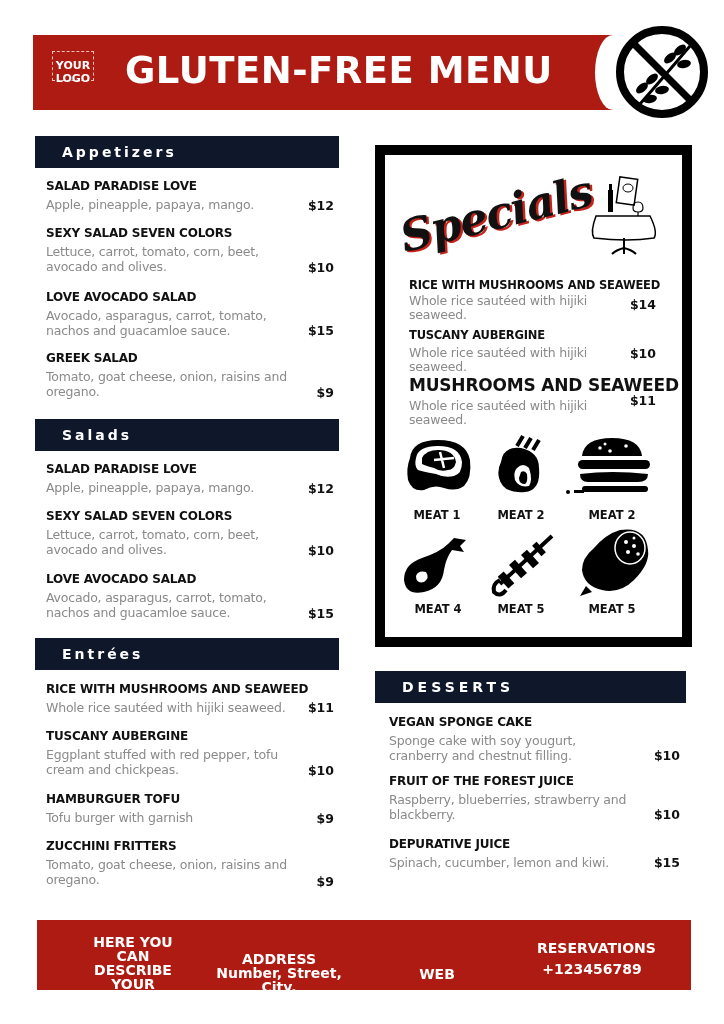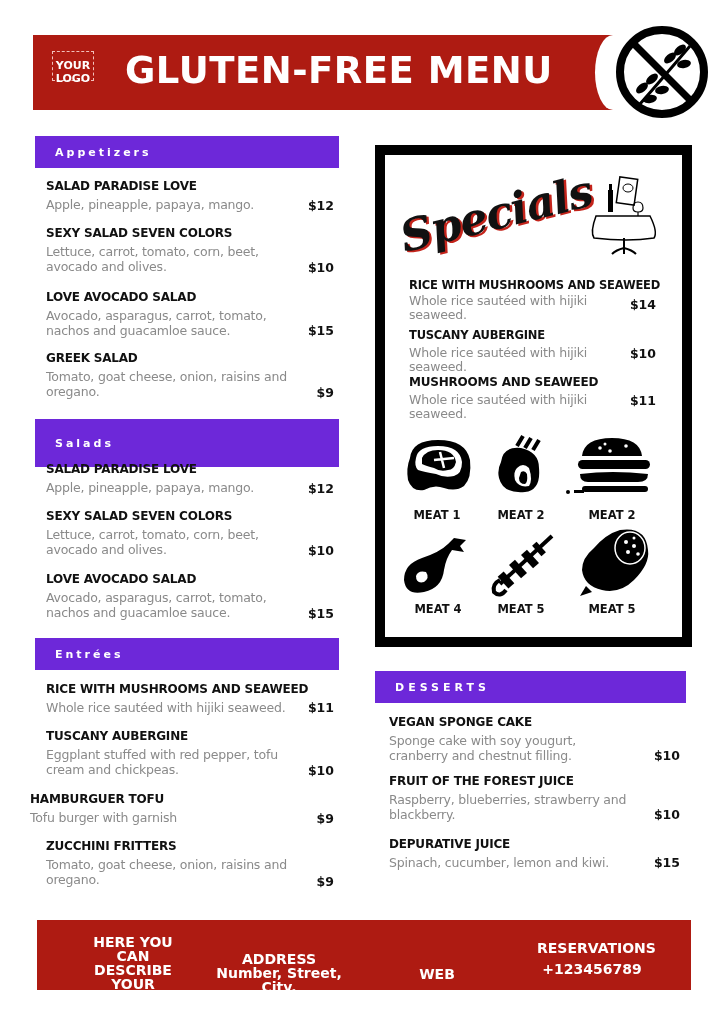--- a/index.html
+++ b/index.html
@@ -2,21 +2,21 @@
 <html><head>
 <meta charset="utf-8">
 <style>
   * { box-sizing: border-box; margin: 0; padding: 0; }
   body { width: 724px; height: 1024px; background: #ffffff; position: relative; overflow: hidden; font-family: "DejaVu Sans", sans-serif; }
   .header-bar { position: absolute; left: 33px; top: 35px; width: 590px; height: 75px; background: #ae1b12; }
   .header-bar:after { content: ""; position: absolute; right: -2px; top: 0; width: 30px; height: 75px; background: #ffffff; border-radius: 60% 0 0 60% / 50% 0 0 50%; }
   .logo { position: absolute; left: 52px; top: 51px; width: 42px; height: 30px; border: 1px dashed #f2c0bb; color: #fff; font-weight: bold; font-size: 11px; line-height: 13px; text-align: center; padding-top: 7px; }
   .title { position: absolute; left: 125px; top: 49px; color: #ffffff; font-family: "DejaVu Sans", sans-serif; font-weight: bold; font-size: 37px; letter-spacing: 0.5px; white-space: nowrap; }
   .gf-icon { position: absolute; left: 612px; top: 24px; width: 100px; height: 97px; }
-  .section-bar { position: absolute; background: #6d28d9; color: #fff; font-weight: bold; font-size: 11px; letter-spacing: 3px; padding-left: 20px; display: flex; align-items: center; }
+  .section-bar { position: absolute; background: #0f172a; color: #fff; font-weight: bold; font-size: 14px; letter-spacing: 3px; padding-left: 27px; display: flex; align-items: center; }
   .item { position: absolute; }
   .item-name { font-family: "DejaVu Sans", sans-serif; font-weight: bold; font-size: 12px; color: #111; white-space: nowrap; letter-spacing: -0.2px; }
   .item-desc { font-family: "DejaVu Sans", sans-serif; font-size: 12.5px; color: #8a8a8a; line-height: 15px; margin-top: 4px; letter-spacing: -0.2px; }
   .price { position: absolute; font-weight: bold; font-size: 12.5px; color: #111; text-align: right; }
   .specials-box { position: absolute; left: 375px; top: 145px; width: 317px; height: 502px; border: 10px solid #000; background: #fff; }
   .specials-title { position: absolute; left: 398px; top: 188px; font-family: "DejaVu Serif", serif; font-style: italic; font-weight: bold; font-size: 44px; color: #111; transform: rotate(-14deg); text-shadow: 2px 2px 0 #c4241b; letter-spacing: -1px; }
   .meat-label { position: absolute; font-weight: bold; font-size: 11.5px; color: #111; text-align: center; width: 80px; }
   .meat-icon { position: absolute; }
   .footer { position: absolute; left: 37px; top: 920px; width: 654px; height: 70px; background: #ae1b12; }
   .footer-col { position: absolute; color: #fff; font-weight: bold; font-size: 14px; text-align: center; line-height: 14px; }
@@ -64,21 +64,21 @@
   <div class="item-desc">Avocado, asparagus, carrot, tomato, nachos and guacamloe sauce.</div>
 </div>
 <div class="price" style="left:300px;top:323px;width:34px;">$15</div>
 
 <div class="item" style="left:46px;top:351px;width:260px;">
   <div class="item-name">GREEK SALAD</div>
   <div class="item-desc">Tomato, goat cheese, onion, raisins and oregano.</div>
 </div>
 <div class="price" style="left:300px;top:385px;width:34px;">$9</div>
 
-<div class="section-bar" style="left:35px;top:419px;width:304px;height:48px;">Salads</div>
+<div class="section-bar" style="left:35px;top:419px;width:304px;height:32px;">Salads</div>
 
 <div class="item" style="left:46px;top:462px;width:260px;">
   <div class="item-name">SALAD PARADISE LOVE</div>
   <div class="item-desc">Apple, pineapple, papaya, mango.</div>
 </div>
 <div class="price" style="left:300px;top:481px;width:34px;">$12</div>
 
 <div class="item" style="left:46px;top:509px;width:260px;">
   <div class="item-name">SEXY SALAD SEVEN COLORS</div>
   <div class="item-desc">Lettuce, carrot, tomato, corn, beet, avocado and olives.</div>
@@ -98,21 +98,21 @@
   <div class="item-desc">Whole rice sautéed with hijiki seaweed.</div>
 </div>
 <div class="price" style="left:300px;top:700px;width:34px;">$11</div>
 
 <div class="item" style="left:46px;top:729px;width:260px;">
   <div class="item-name">TUSCANY AUBERGINE</div>
   <div class="item-desc">Eggplant stuffed with red pepper, tofu cream and chickpeas.</div>
 </div>
 <div class="price" style="left:300px;top:763px;width:34px;">$10</div>
 
-<div class="item" style="left:30px;top:792px;width:260px;">
+<div class="item" style="left:46px;top:792px;width:260px;">
   <div class="item-name">HAMBURGUER TOFU</div>
   <div class="item-desc">Tofu burger with garnish</div>
 </div>
 <div class="price" style="left:300px;top:811px;width:34px;">$9</div>
 
 <div class="item" style="left:46px;top:839px;width:260px;">
   <div class="item-name">ZUCCHINI FRITTERS</div>
   <div class="item-desc">Tomato, goat cheese, onion, raisins and oregano.</div>
 </div>
 <div class="price" style="left:300px;top:874px;width:34px;">$9</div>
@@ -135,21 +135,21 @@
 </div>
 <div class="price" style="left:620px;top:297px;width:36px;">$14</div>
 
 <div class="item" style="left:409px;top:328px;width:260px;">
   <div class="item-name" style="font-size:11.5px;">TUSCANY AUBERGINE</div>
   <div class="item-desc" style="width:200px;margin-top:4px;line-height:14px;">Whole rice sautéed with hijiki seaweed.</div>
 </div>
 <div class="price" style="left:620px;top:346px;width:36px;">$10</div>
 
 <div class="item" style="left:409px;top:375px;width:260px;">
-  <div class="item-name" style="font-size:12px;">MUSHROOMS AND SEAWEED</div>
+  <div class="item-name" style="font-size:17px;">MUSHROOMS AND SEAWEED</div>
   <div class="item-desc" style="width:200px;margin-top:4px;line-height:14px;">Whole rice sautéed with hijiki seaweed.</div>
 </div>
 <div class="price" style="left:620px;top:393px;width:36px;">$11</div>
 
 <svg class="meat-icon" style="left:404px;top:436px;width:70px;height:60px;" viewBox="0 0 70 60">
   <path d="M6 22 Q8 4 34 4 Q62 4 66 24 Q68 42 60 50 Q52 56 40 52 Q30 48 20 54 Q8 56 4 44 Q2 32 6 22 z" fill="#000"></path>
   <path d="M12 22 Q14 10 34 10 Q56 10 58 26 Q58 38 50 40 Q40 42 32 38 Q20 36 14 34 Q10 30 12 22 z" fill="#fff"></path>
   <path d="M18 22 Q22 14 34 14 Q50 14 52 26 Q50 34 44 34 Q36 36 30 32 Q22 30 18 28 z" fill="#000"></path>
   <path d="M36 16 L40 32 M30 24 L50 22" stroke="#fff" stroke-width="2.5"></path>
 </svg>

